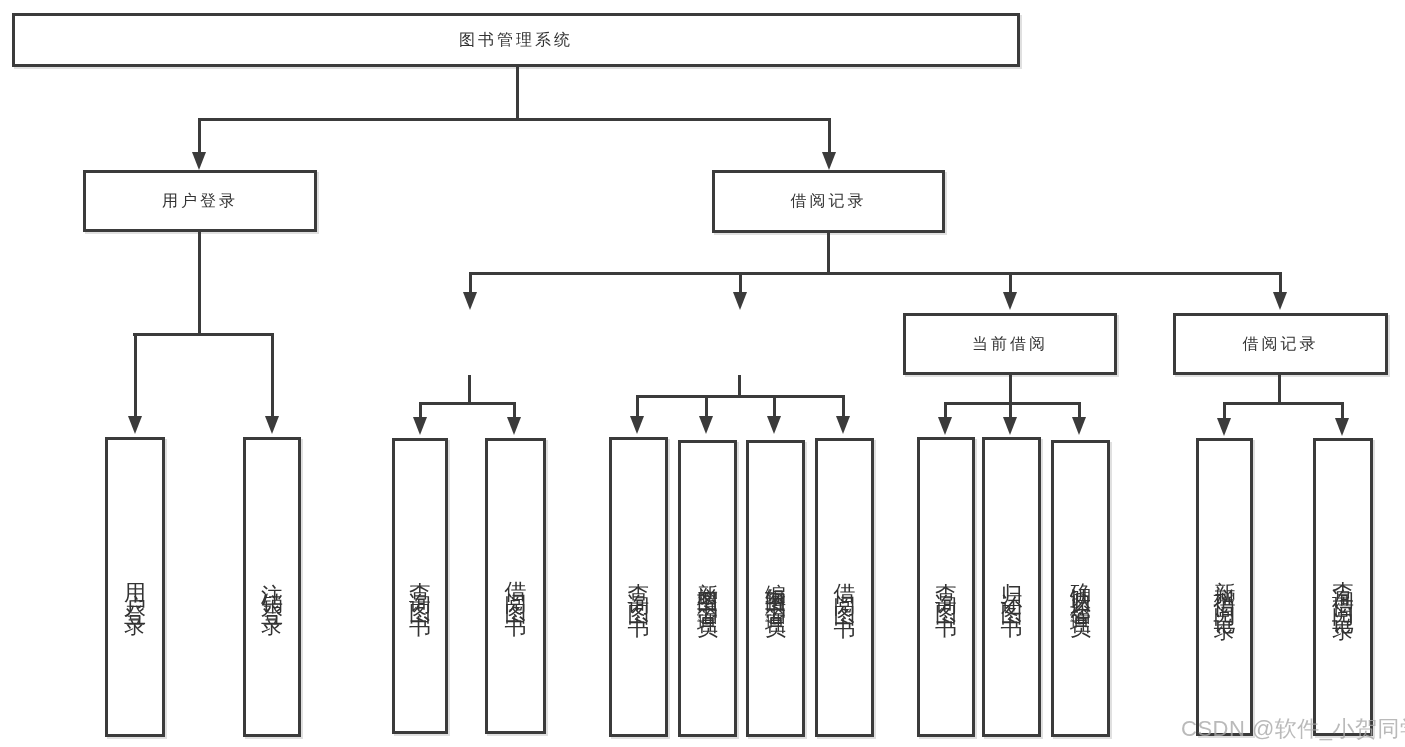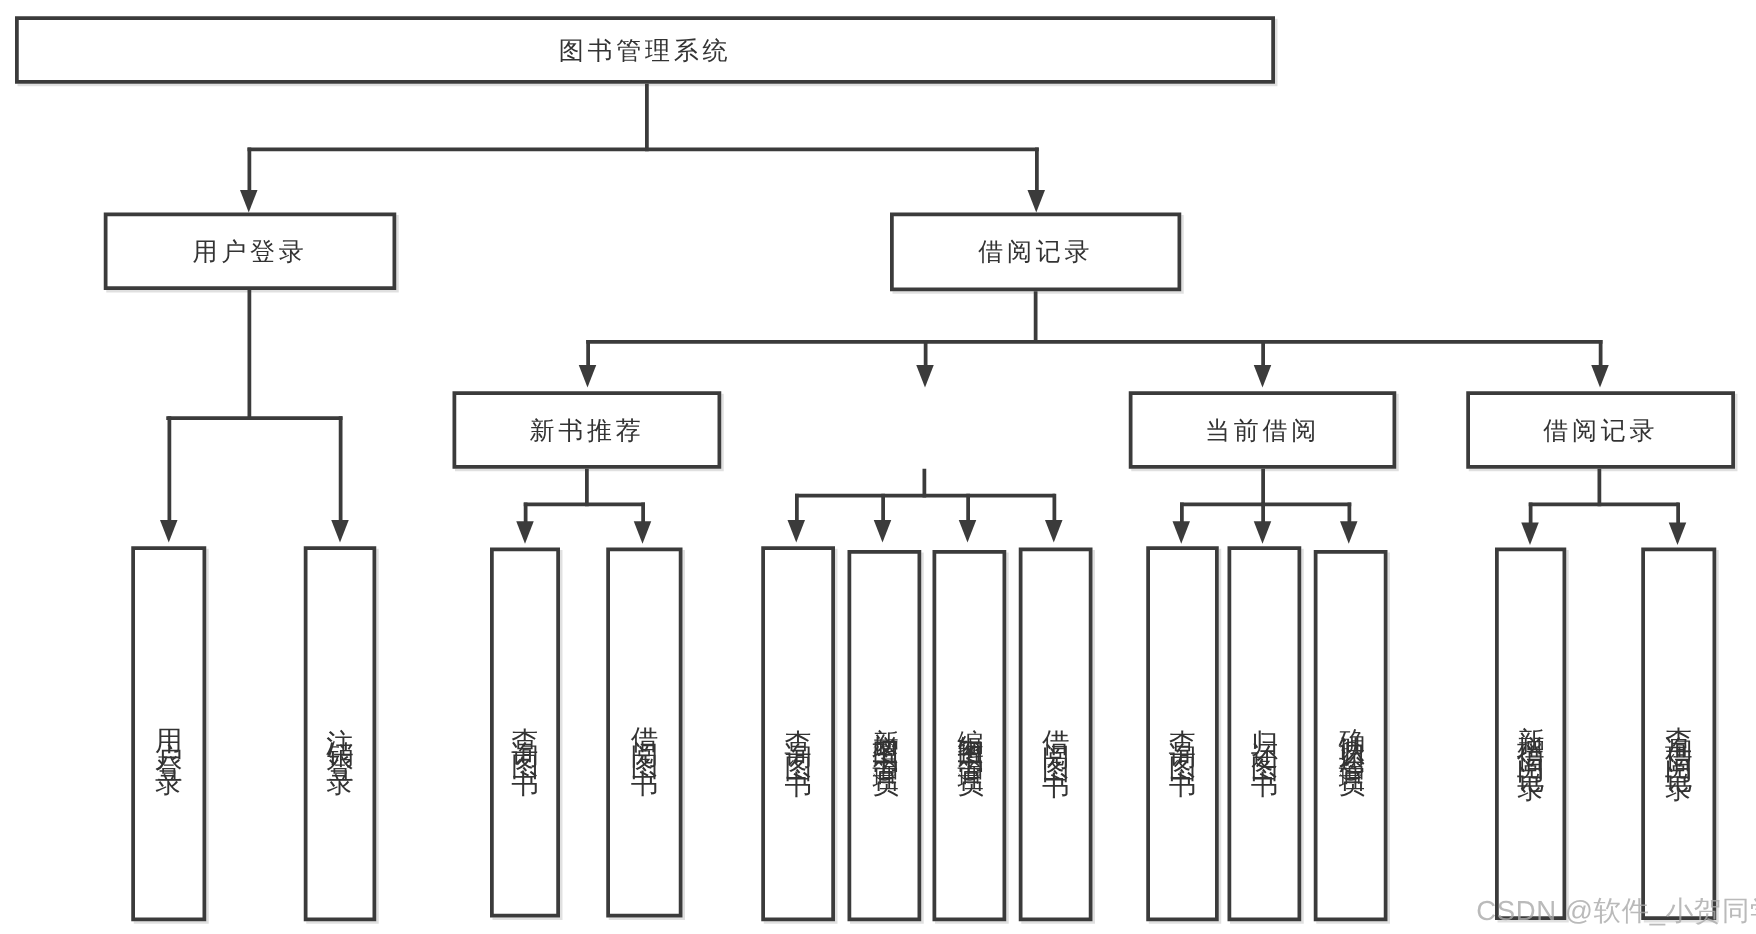--- a/index.html
+++ b/index.html
@@ -12,21 +12,21 @@
   }
   .box{
     position:absolute;
     box-sizing:border-box;
     border:3px solid var(--line,#3b3b3b);
     background:#ffffff;
     display:flex;align-items:center;justify-content:center;
     color:var(--text,#333333);
     box-shadow:2px 2px 0 rgba(0,0,0,0.12);
   }
-  .hlabel{font-size:20px;letter-spacing:3px;white-space:nowrap;}
+  .hlabel{font-size:16px;letter-spacing:3px;white-space:nowrap;}
   .vlabel{writing-mode:vertical-rl;text-orientation:mixed;white-space:nowrap;}
   .vs{font-size:22px;letter-spacing:11px;}
   .vm{font-size:22px;letter-spacing:8px;}
   .vl{font-size:21px;letter-spacing:5px;}
   .seg{position:absolute;background:var(--line,#3b3b3b);}
   .tri{
     position:absolute;width:0;height:0;
     border-left:7px solid transparent;
     border-right:7px solid transparent;
     border-top:18px solid var(--line,#3b3b3b);
@@ -46,23 +46,20 @@
     <span class="hlabel">图书管理系统</span>
   </div>
 
   <div class="box" style="left:83px;top:170px;width:234px;height:62px">
     <span class="hlabel">用户登录</span>
   </div>
   <div class="box" style="left:712px;top:170px;width:233px;height:63px">
     <span class="hlabel">借阅记录</span>
   </div>
 
-  <div class="box" style="left:362px;top:313px;width:215px;height:62px">
-    <span class="hlabel">新书推荐</span>
-  </div>
   <div class="box" style="left:903px;top:313px;width:214px;height:62px">
     <span class="hlabel">当前借阅</span>
   </div>
   <div class="box" style="left:1173px;top:313px;width:215px;height:62px">
     <span class="hlabel">借阅记录</span>
   </div>
 
   <div class="box" style="left:105px;top:437px;width:60px;height:300px">
     <span class="vlabel vs">用户登录</span>
   </div>

